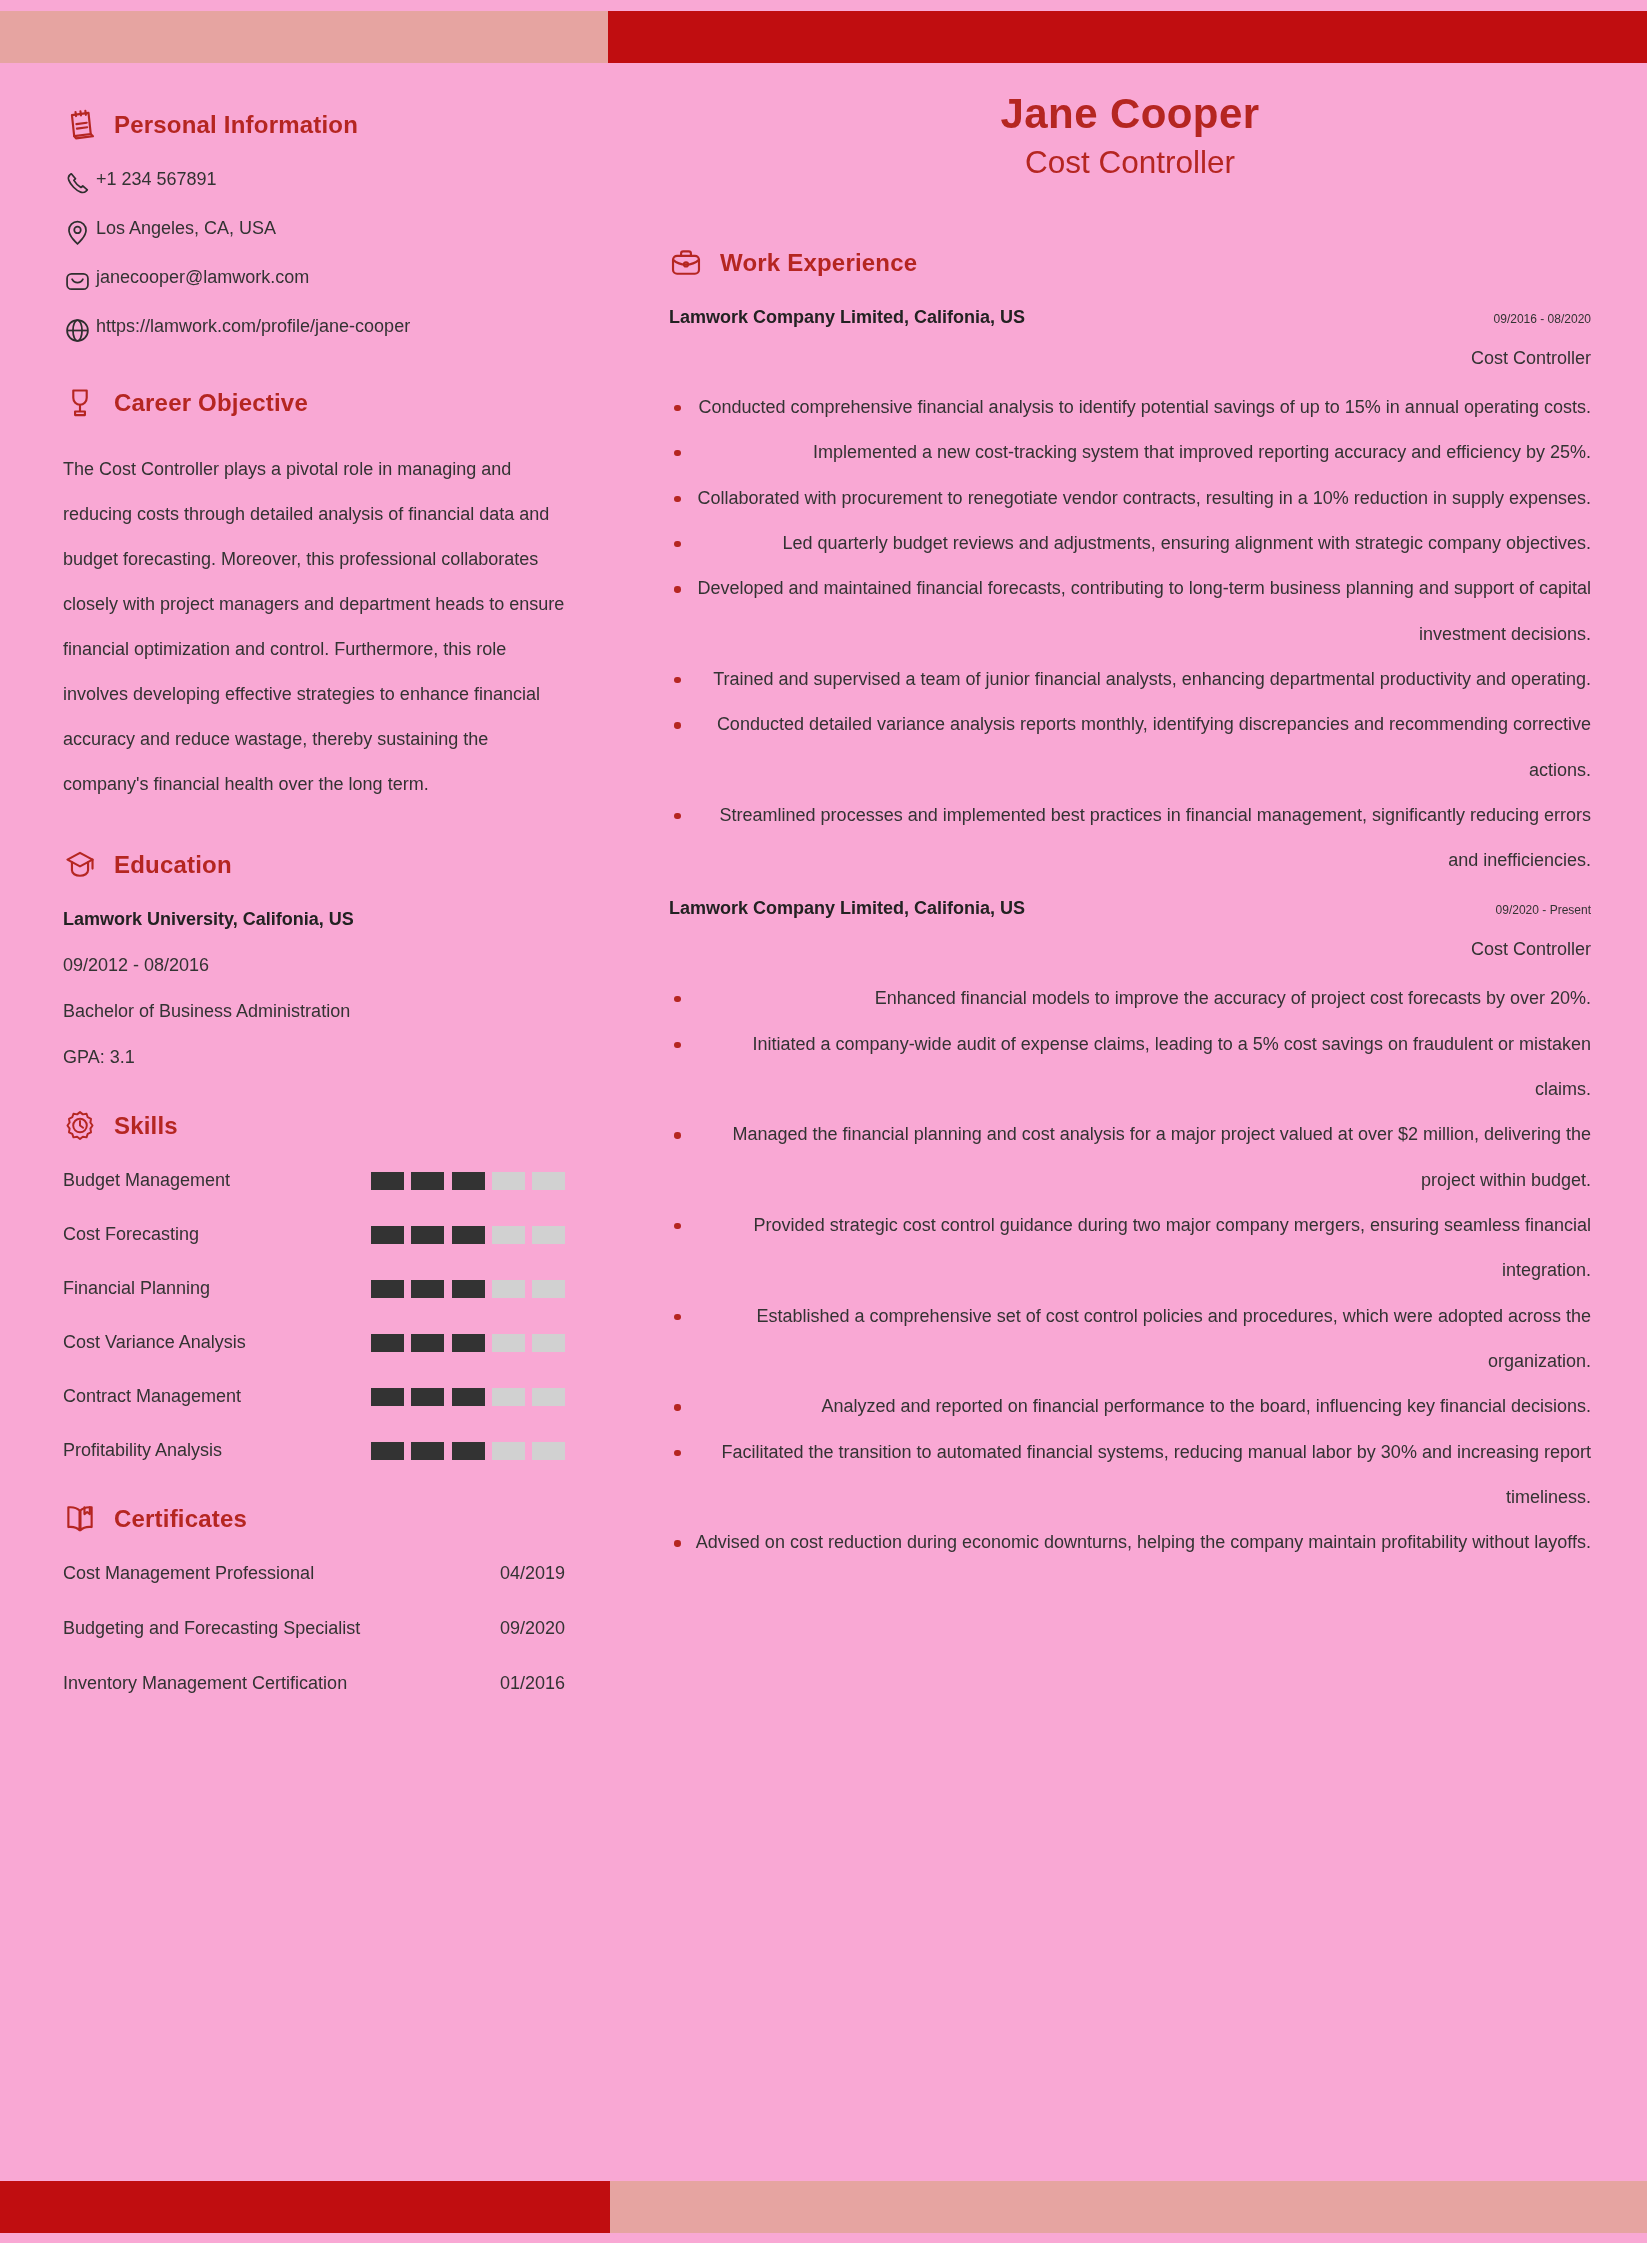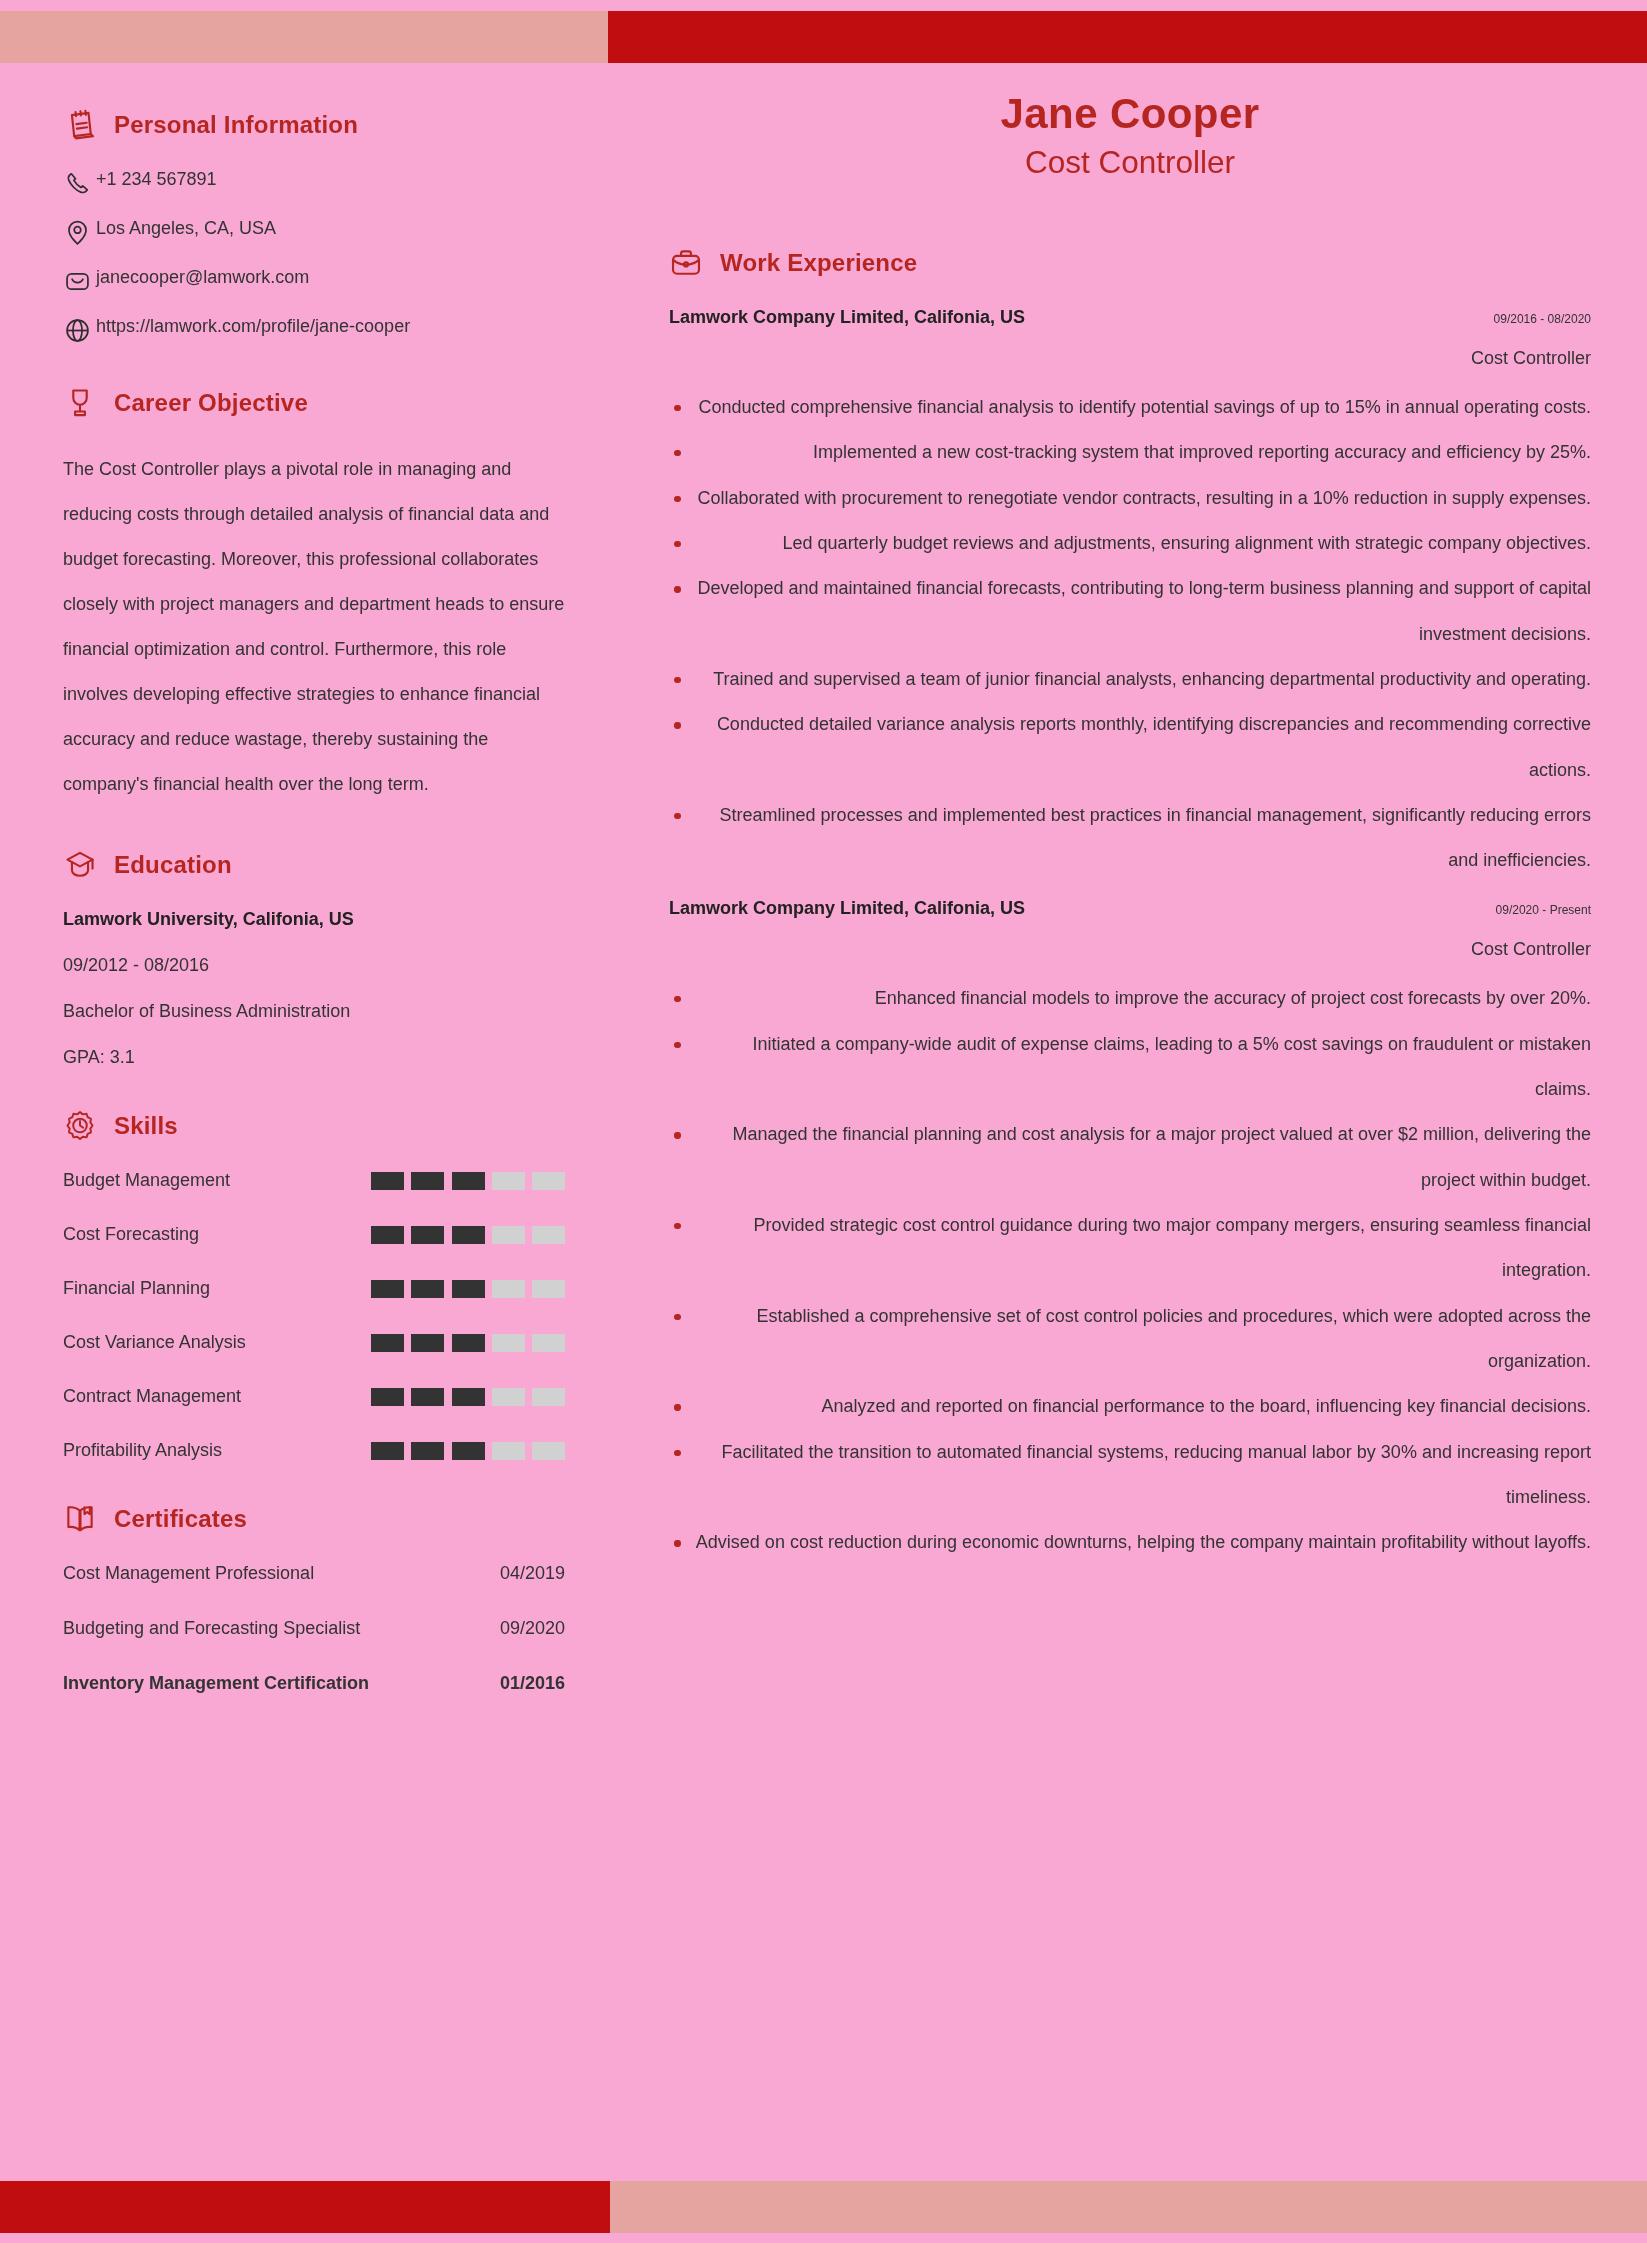--- a/index.html
+++ b/index.html
@@ -149,21 +149,21 @@
   }
   .sbox.on { background: #333333; }
 
   
   .cert-row {
     display: flex;
     justify-content: space-between;
     align-items: baseline;
     margin-bottom: 34px;
   }
-  .cert-row:last-child { margin-bottom: 6px; font-weight: bold; }
+  .cert-row:last-child { margin-bottom: 6px; }
   .cert-name { font-size: 18px; color: #333333; }
   .cert-date { font-size: 18px; color: #333333; }
 
   
   .job { margin-bottom: 14.4px; text-align: right; }
   .job-head {
     display: flex;
     justify-content: space-between;
     align-items: baseline;
     margin-bottom: 20px;

